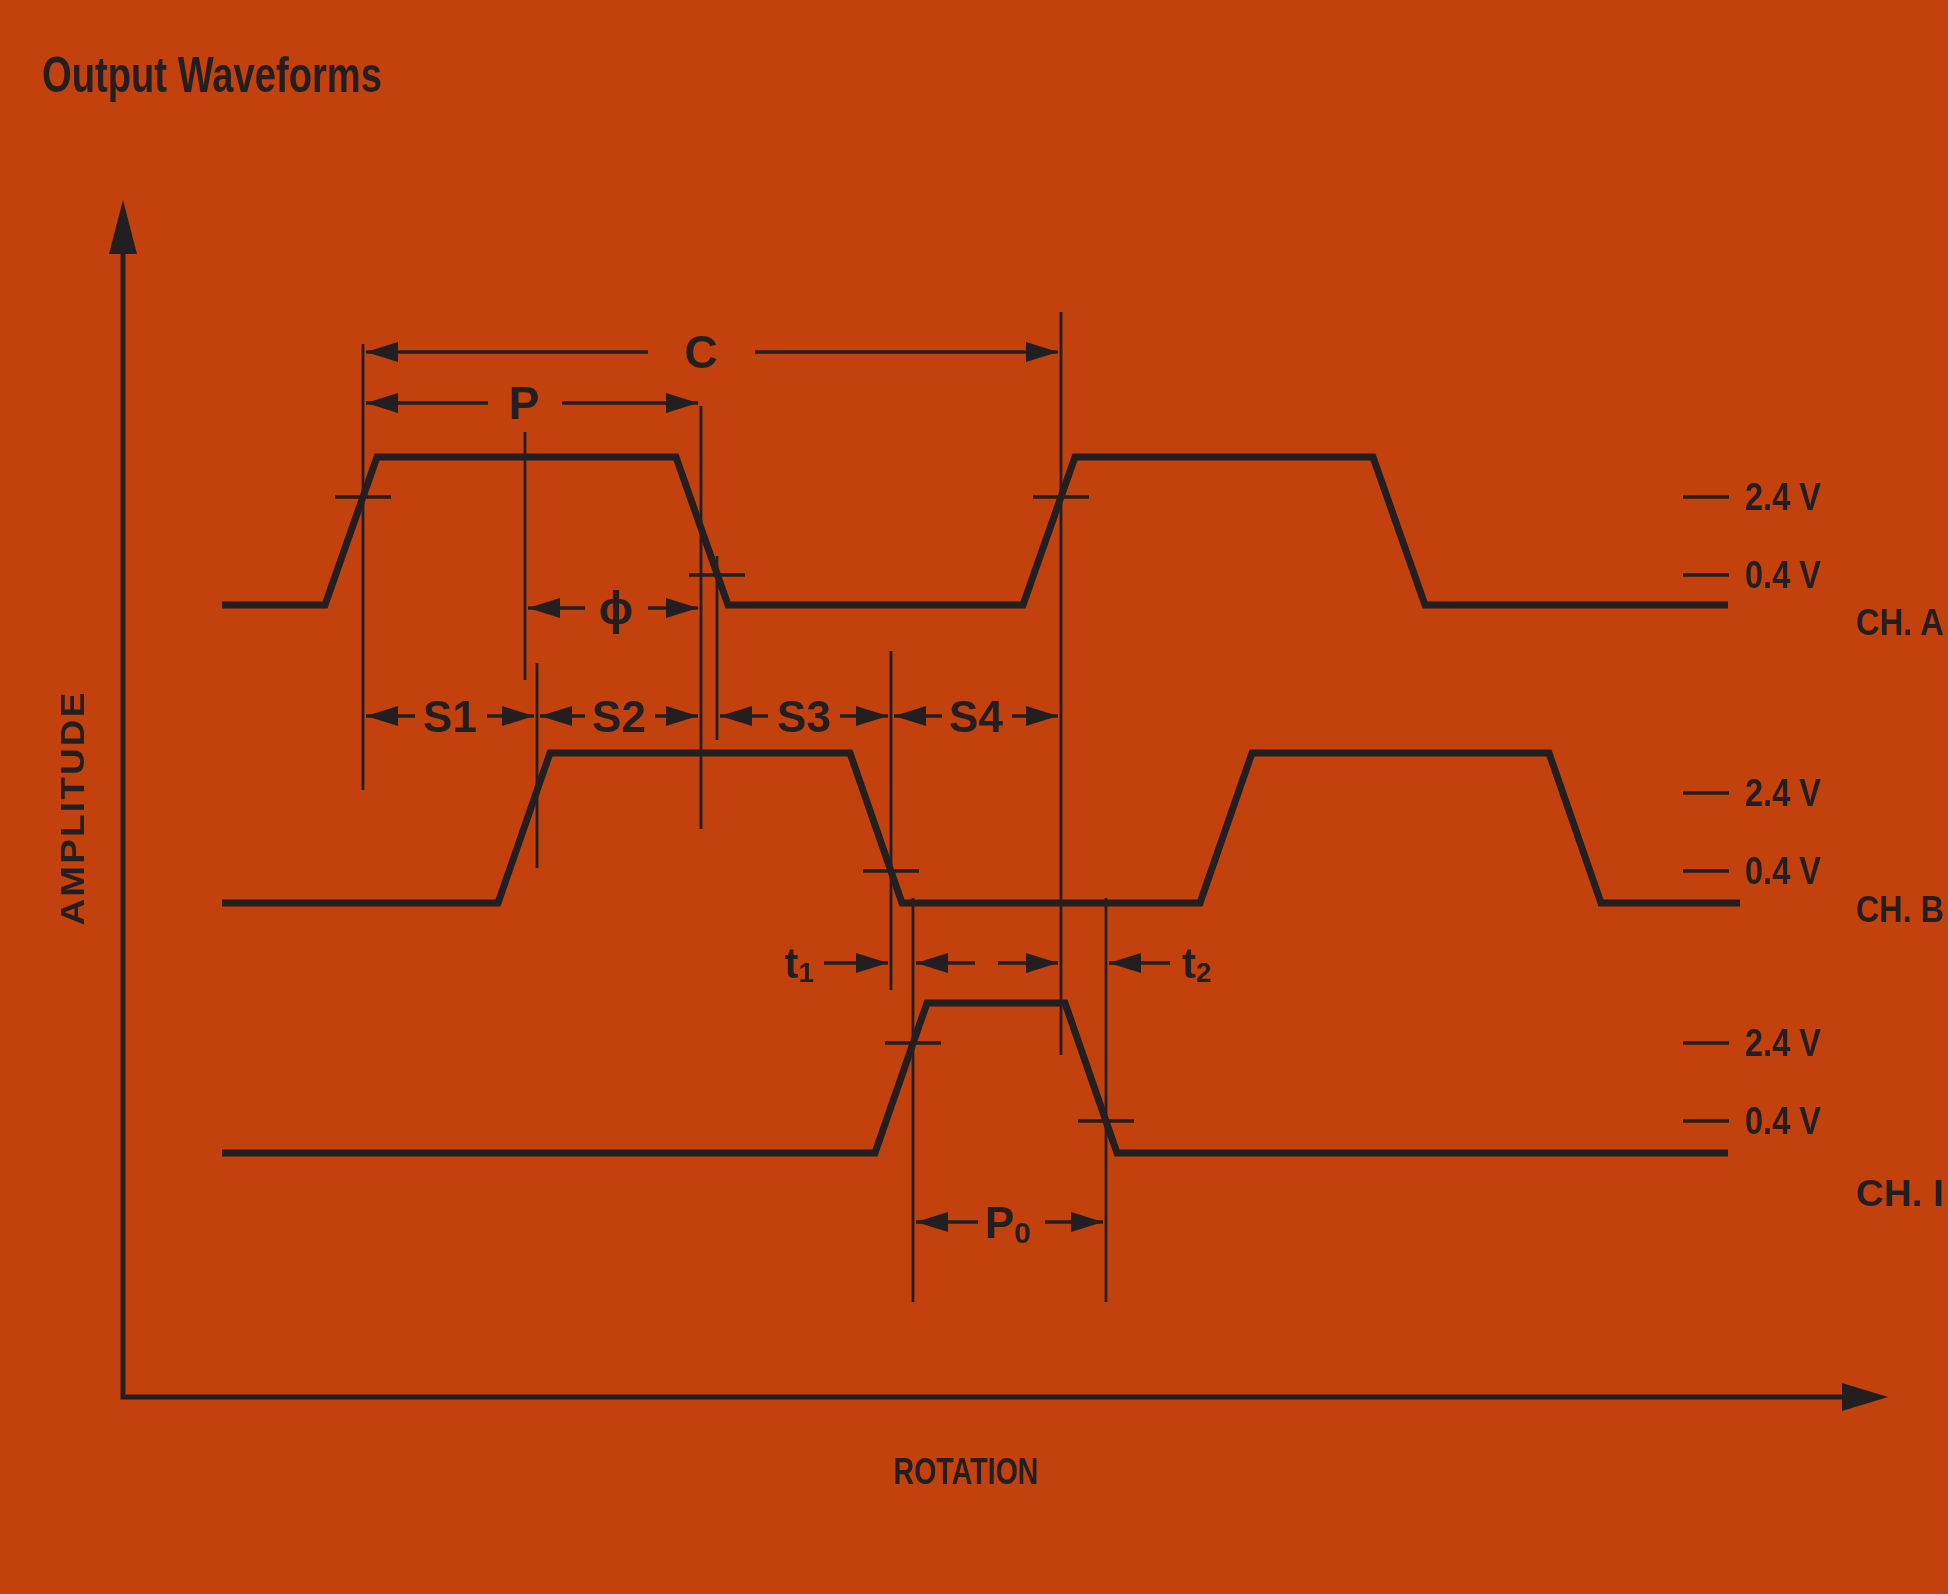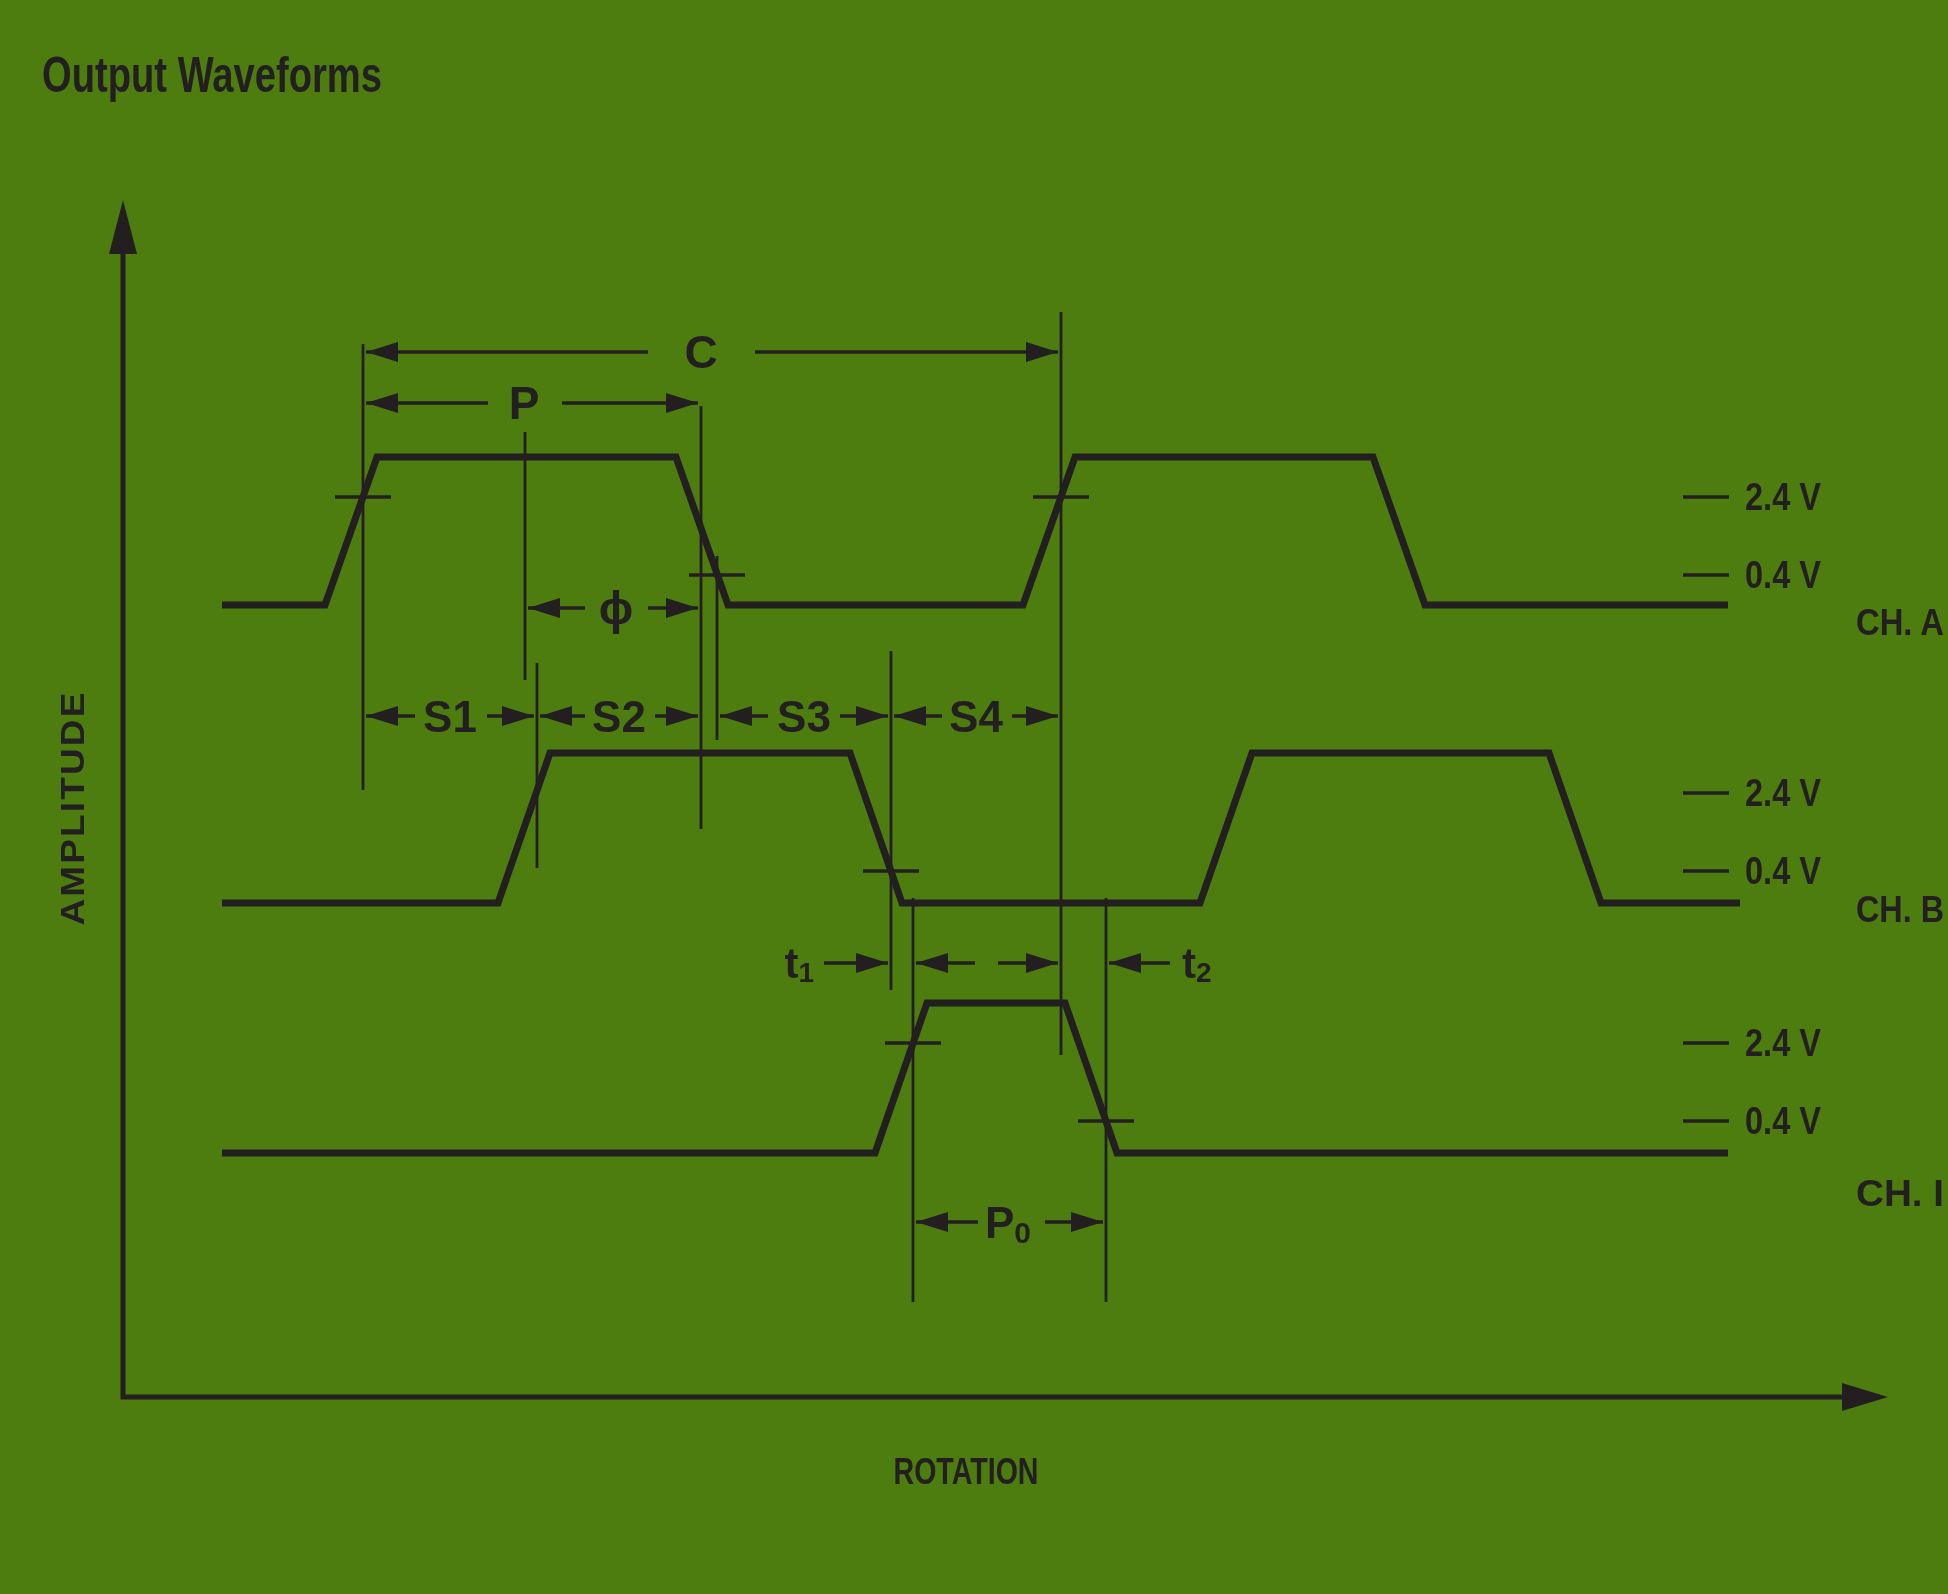--- a/index.html
+++ b/index.html
@@ -1,20 +1,20 @@
 <!DOCTYPE html>
 <html><head>
 <meta charset="utf-8">
 <style>
   html, body { margin: 0; padding: 0; background: #ffffff; }
   .page {
     position: relative;
     width: 1948px;
     height: 1594px;
-    background: #4d7c0f;
+    background: #c2410c;
     font-family: "Liberation Sans", "DejaVu Sans", sans-serif;
   }
   svg { position: absolute; top: 0; left: 0; }
   text { fill: #231f20; font-weight: bold; }
   .wave { fill: none; stroke: #231f20; stroke-width: 7; stroke-linejoin: miter; }
   .refline { stroke: #231f20; stroke-width: 2.8; }
   .tick { stroke: #231f20; stroke-width: 3.5; }
   .dim { stroke: #231f20; stroke-width: 3.5; }
   .vdash { stroke: #231f20; stroke-width: 3.5; }
   .axis { fill: none; stroke: #231f20; stroke-width: 5; }

